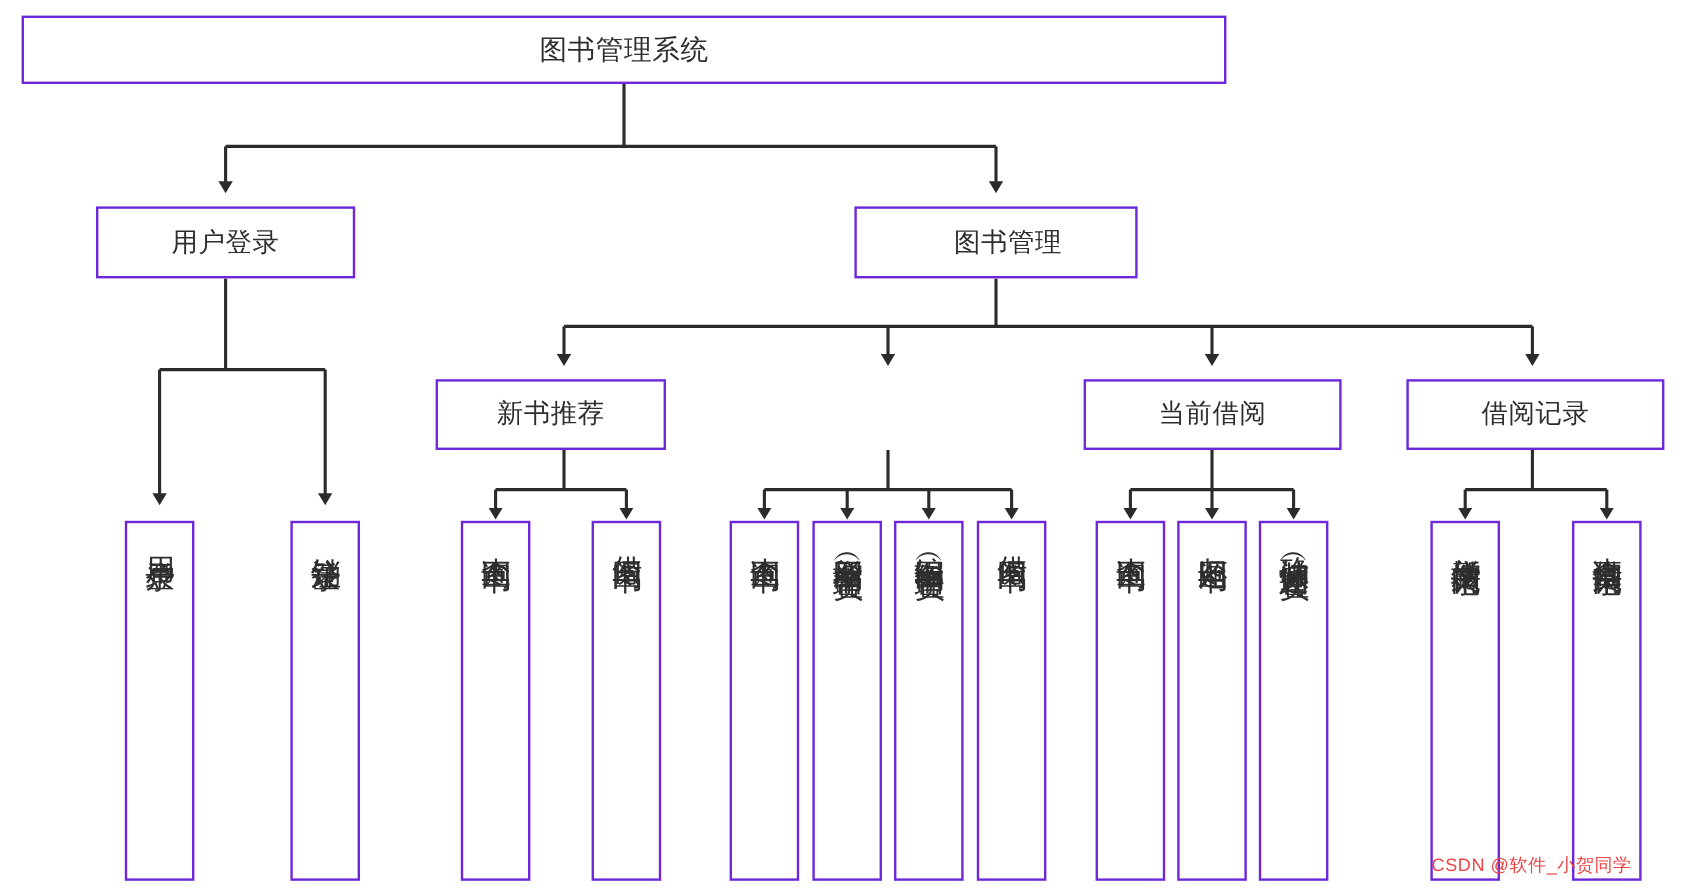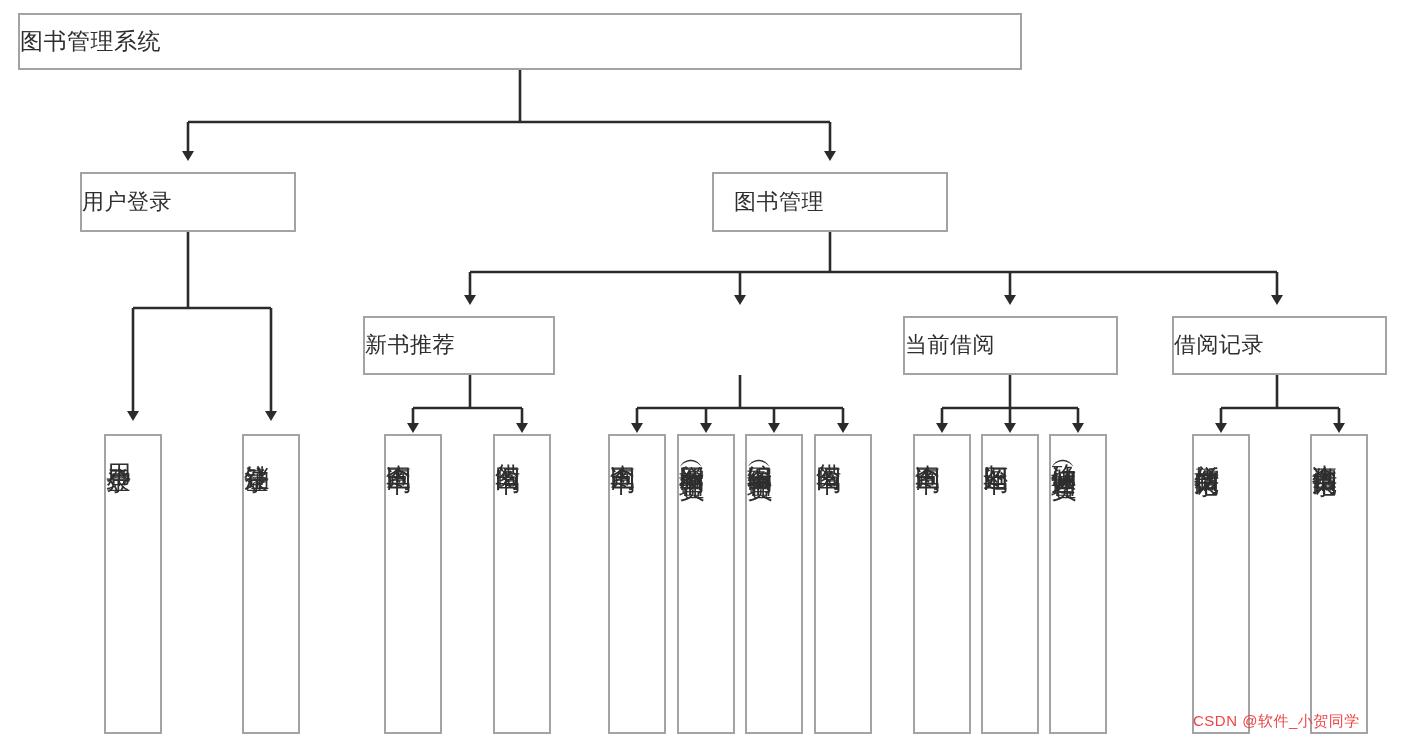--- a/index.html
+++ b/index.html
@@ -22,23 +22,24 @@
     position: absolute;
     left: 0;
     top: 0;
     width: 1405px;
     height: 747px;
   }
   .node {
     position: absolute;
     box-sizing: border-box;
     background: #ffffff;
-    border: 2px solid #a3a3a3;
+    border: 2px solid #6d28d9;
     display: flex;
     align-items: center;
+    justify-content: center;
     z-index: 2;
   }
   .node-label {
     color: #2e2e2e;
     line-height: 1.22;
     letter-spacing: 0.5px;
     white-space: pre;
     text-align: center;
   }
   

